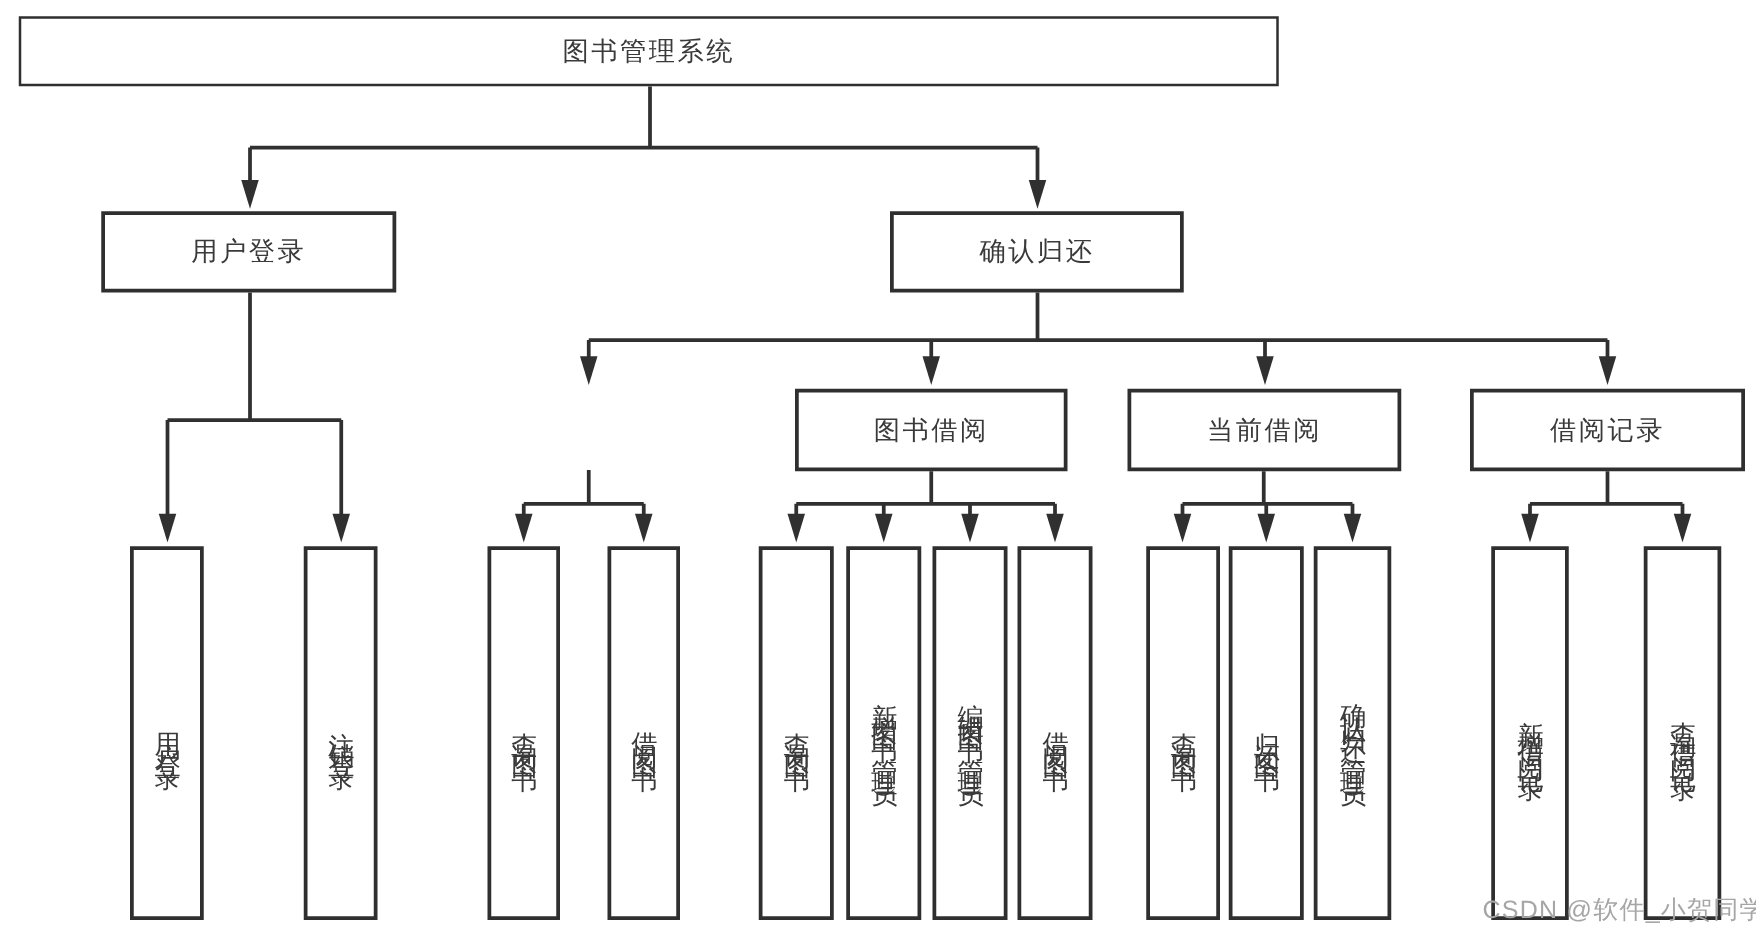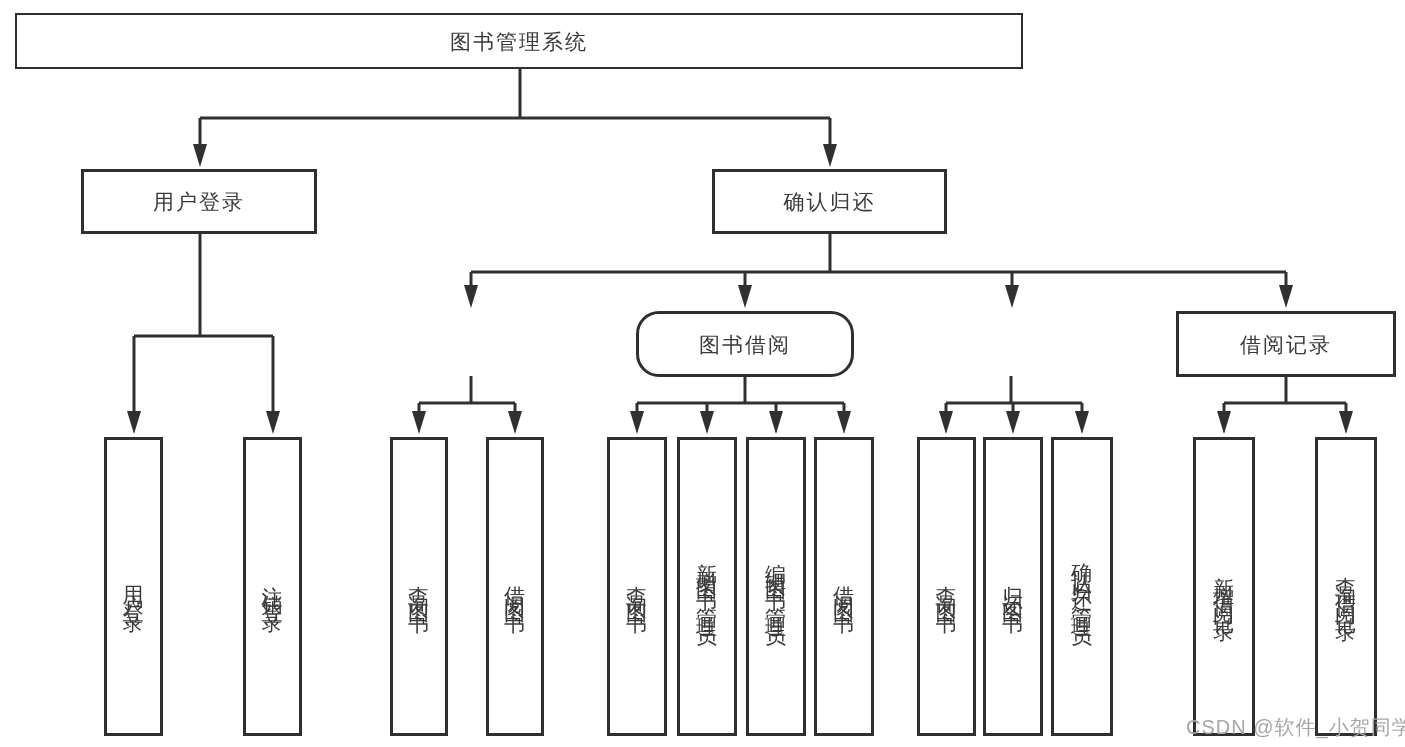--- a/index.html
+++ b/index.html
@@ -35,21 +35,21 @@
     letter-spacing: 9px;
     top: 437px;
     height: 299px;
   }
 
   
   #n-root          { left: 15px;  top: 13px;  width: 1008px; height: 56px; }
   #n-user-login    { left: 81px;  top: 169px; width: 236px;  height: 65px; }
   #n-book-mgmt     { left: 712px; top: 169px; width: 235px;  height: 65px; }
   #n-new-book      { left: 362px; top: 311px; width: 218px;  height: 66px; }
-  #n-book-borrow   { left: 636px; top: 311px; width: 218px;  height: 66px; border-radius: 23px; }
+  #n-book-borrow   { left: 636px; top: 311px; width: 218px;  height: 66px; }
   #n-cur-borrow    { left: 902px; top: 311px; width: 219px;  height: 66px; }
   #n-borrow-rec    { left: 1176px;top: 311px; width: 220px;  height: 66px; }
 
   
   #n-a1 { left: 104px;  width: 59px; }
   #n-a2 { left: 243px;  width: 59px; }
   #n-b1 { left: 390px;  width: 58px; }
   #n-b2 { left: 486px;  width: 58px; }
   #n-c1 { left: 607px;  width: 60px; }
   #n-c2 { left: 677px;  width: 60px; }
@@ -125,20 +125,21 @@
       <polygon points="1339,411 1353,411 1346,434"></polygon>
     </g>
   </svg>
 
   <div class="node root" id="n-root">图书管理系统</div>
 
   <div class="node" id="n-user-login">用户登录</div>
   <div class="node" id="n-book-mgmt">确认归还</div>
 
   <div class="node" id="n-book-borrow">图书借阅</div>
+  <div class="node" id="n-cur-borrow">当前借阅</div>
   <div class="node" id="n-borrow-rec">借阅记录</div>
 
   <div class="node vert" id="n-a1">用户登录</div>
   <div class="node vert" id="n-a2">注销登录</div>
 
   <div class="node vert" id="n-b1">查询图书</div>
   <div class="node vert" id="n-b2">借阅图书</div>
 
   <div class="node vert" id="n-c1">查询图书</div>
   <div class="node vert" id="n-c2">新增图书（管理员）</div>

